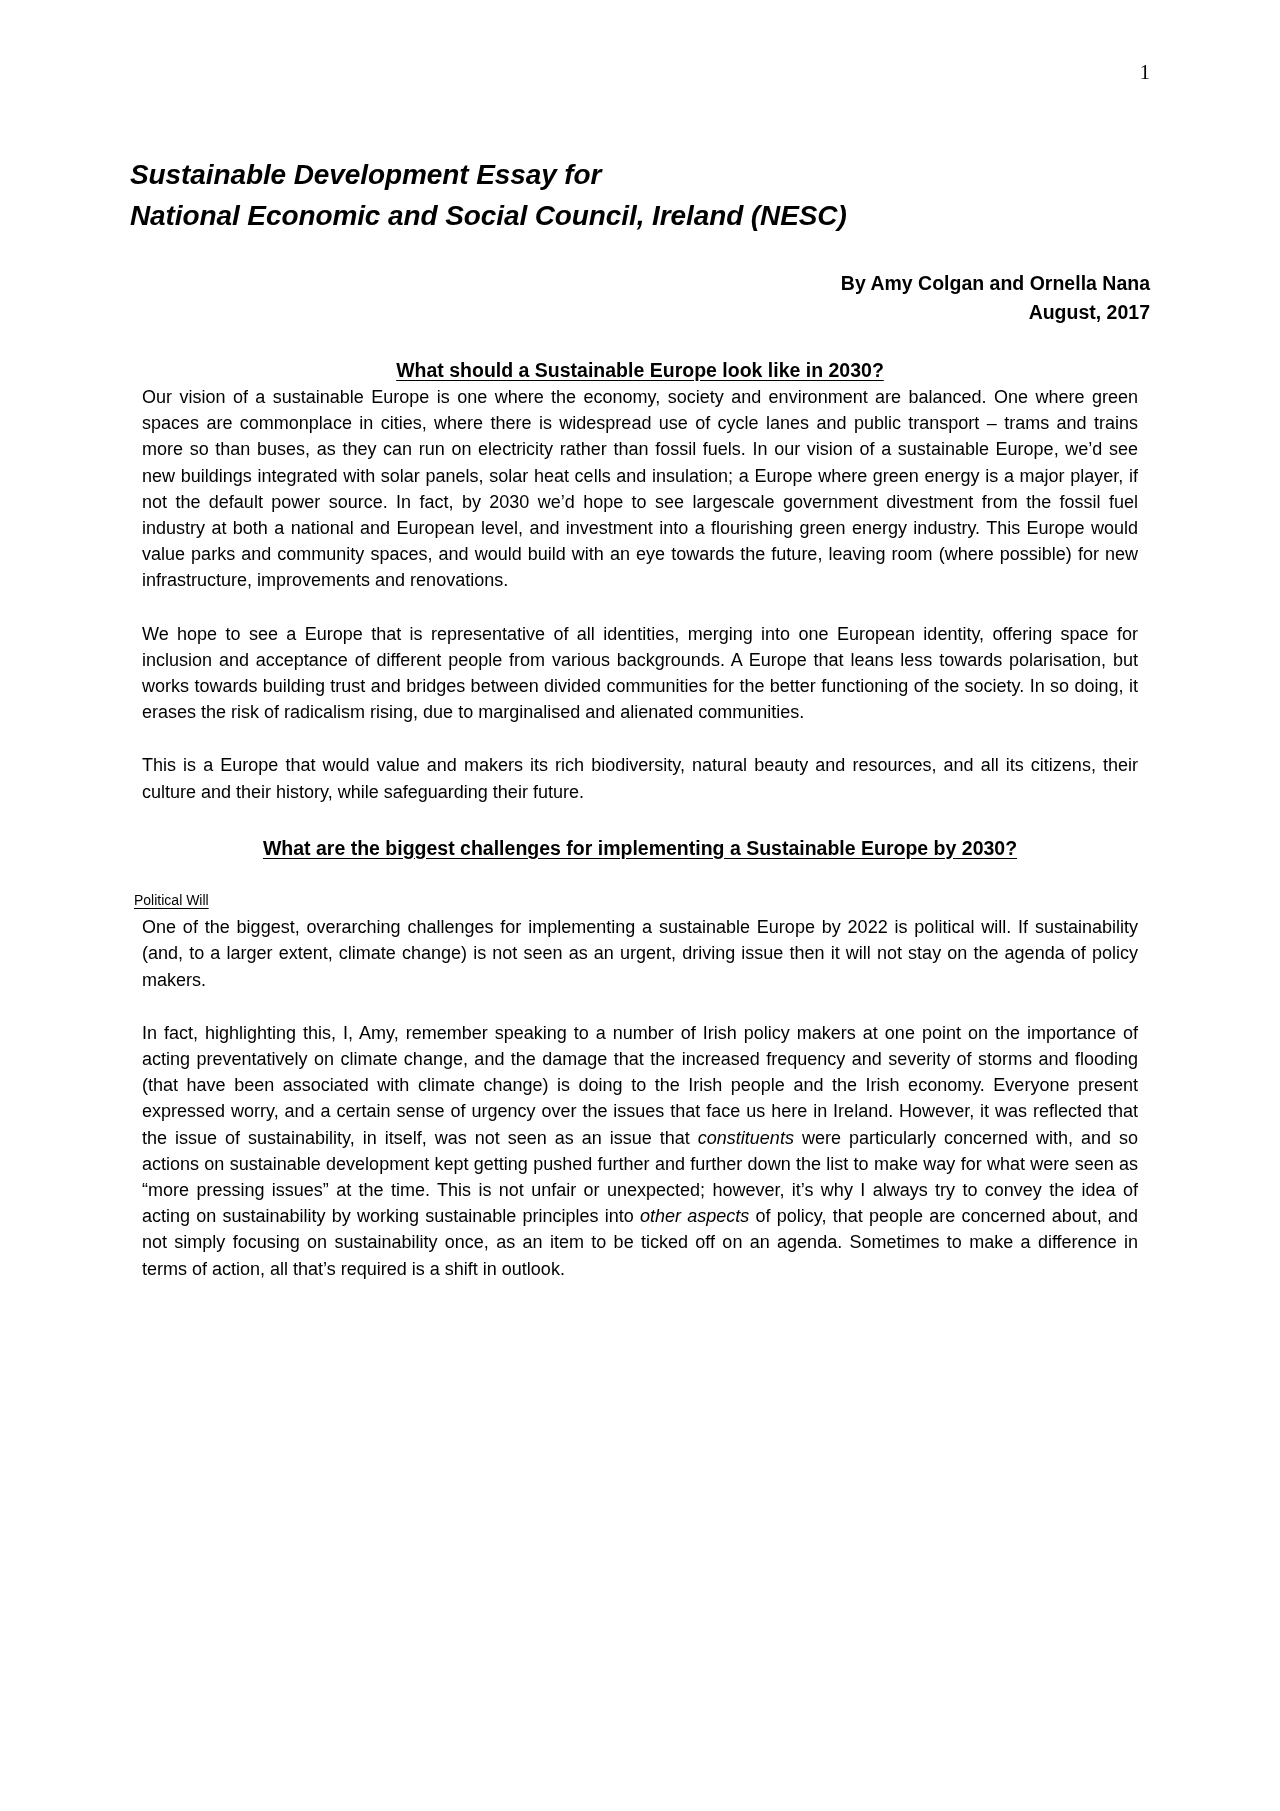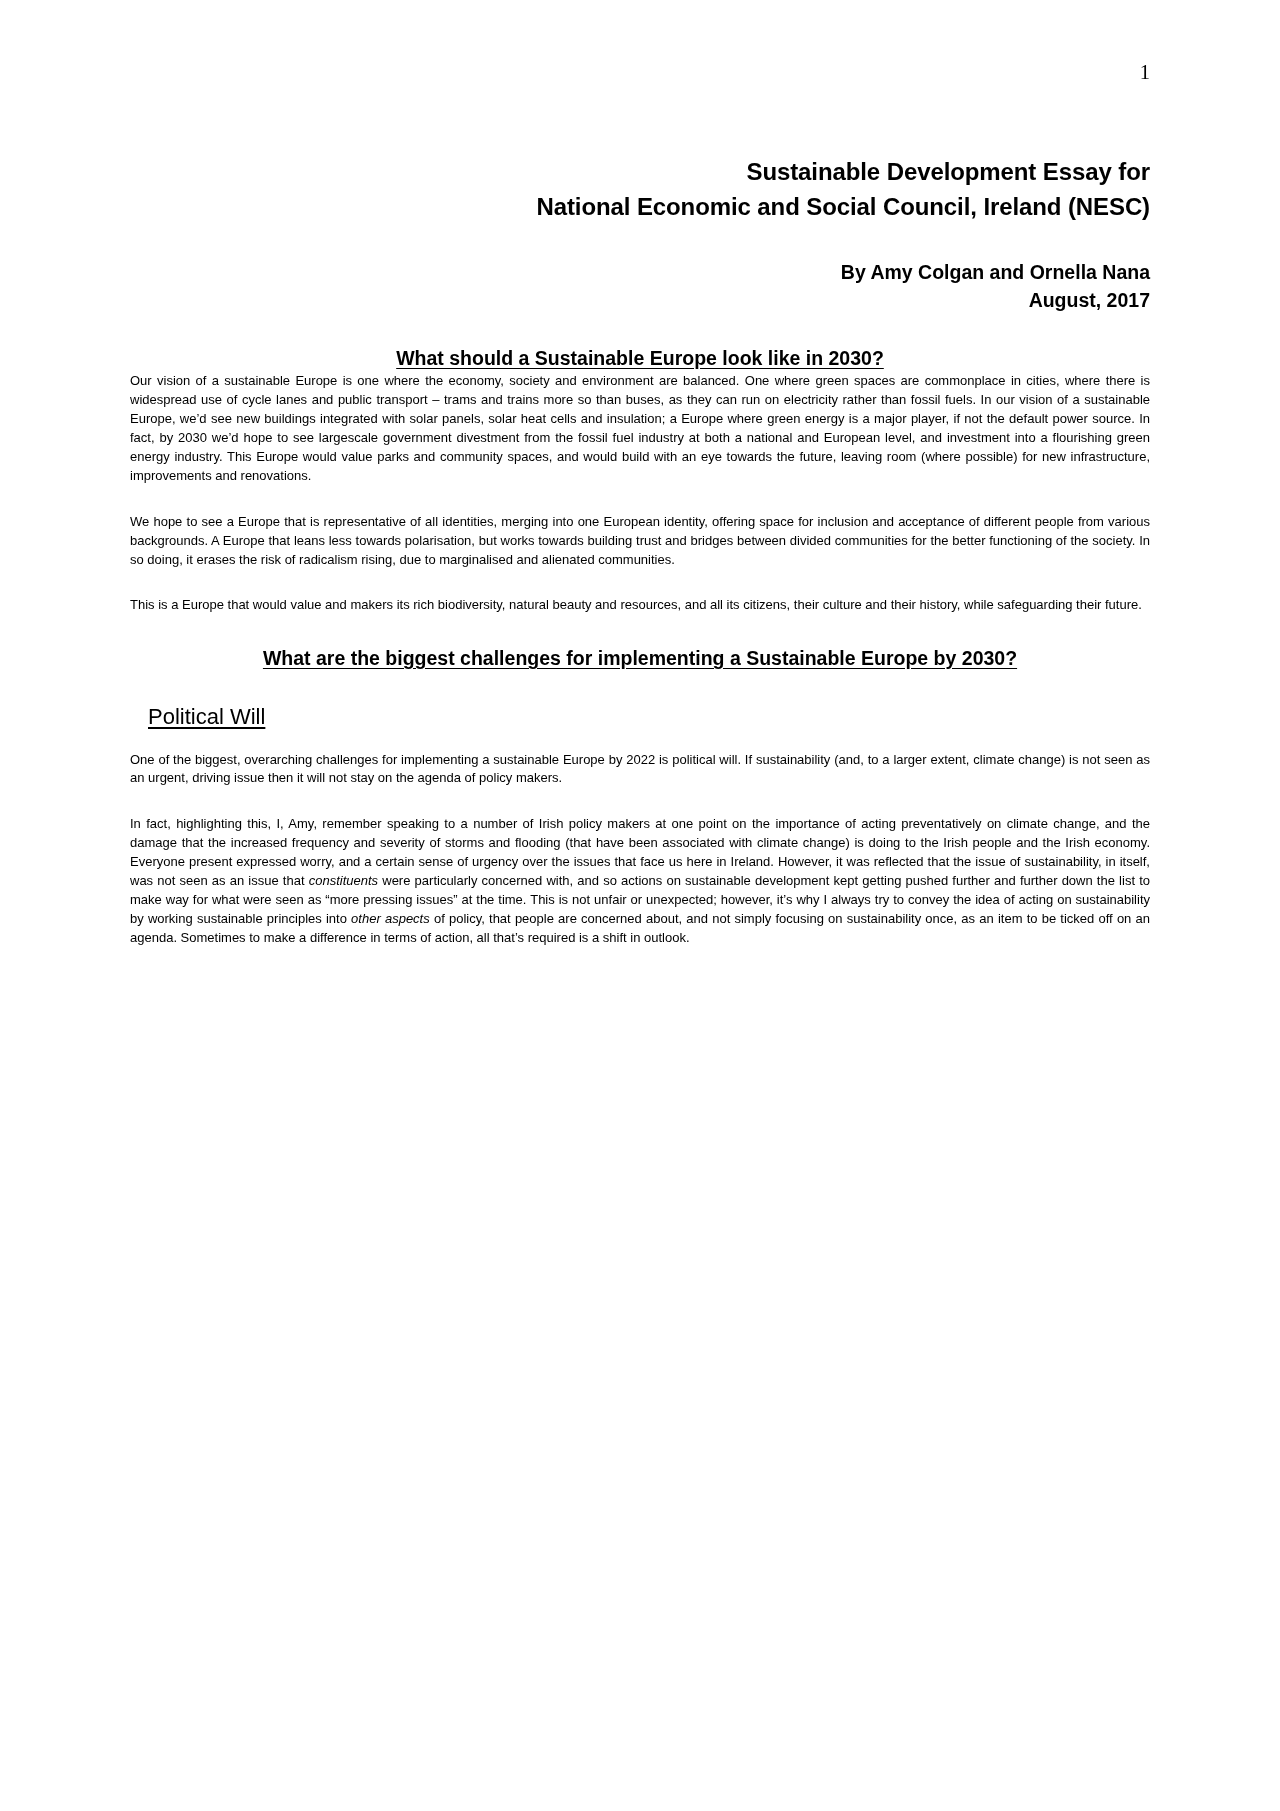--- a/index.html
+++ b/index.html
@@ -24,25 +24,26 @@
     position: absolute;
     top: 62px;
     right: 130px;
     font-size: 20.5px;
     line-height: 1;
     font-family: "Liberation Serif", serif;
     letter-spacing: 0;
   }
   .title-block {
     margin-top: 92px;
-    text-align: right;
+    text-align: left;
     font-weight: bold;
-    font-size: 24px;
+    font-size: 28px;
     line-height: 1.47;
     letter-spacing: -0.1px;
+    font-style: italic;
   }
   .byline-block {
     margin-top: 33px;
     text-align: right;
     font-weight: bold;
     font-size: 19.5px;
     line-height: 1.45;
   }
   h2.heading {
     margin: 0;
@@ -50,30 +51,30 @@
     font-weight: bold;
     line-height: 1.45;
     text-decoration: underline;
     text-underline-offset: 3px;
     text-align: center;
   }
   .heading-gap-top {
     margin-top: 30px;
   }
   .subheading {
-    font-size: 22px;
+    font-size: 14px;
     font-weight: normal;
     line-height: 1.45;
     text-decoration: underline;
     text-underline-offset: 3px;
-    margin: 18px;
+    margin: 4px;
   }
   p.body {
-    margin: 0;
-    font-size: 13px;
+    margin: 12px;
+    font-size: 18px;
     line-height: 1.455;
     text-align: justify;
     text-justify: inter-word;
     hyphens: none;
   }
   p.body.spaced {
     margin-top: 27px;
   }
   p.body.tight {
     margin-top: 0;

